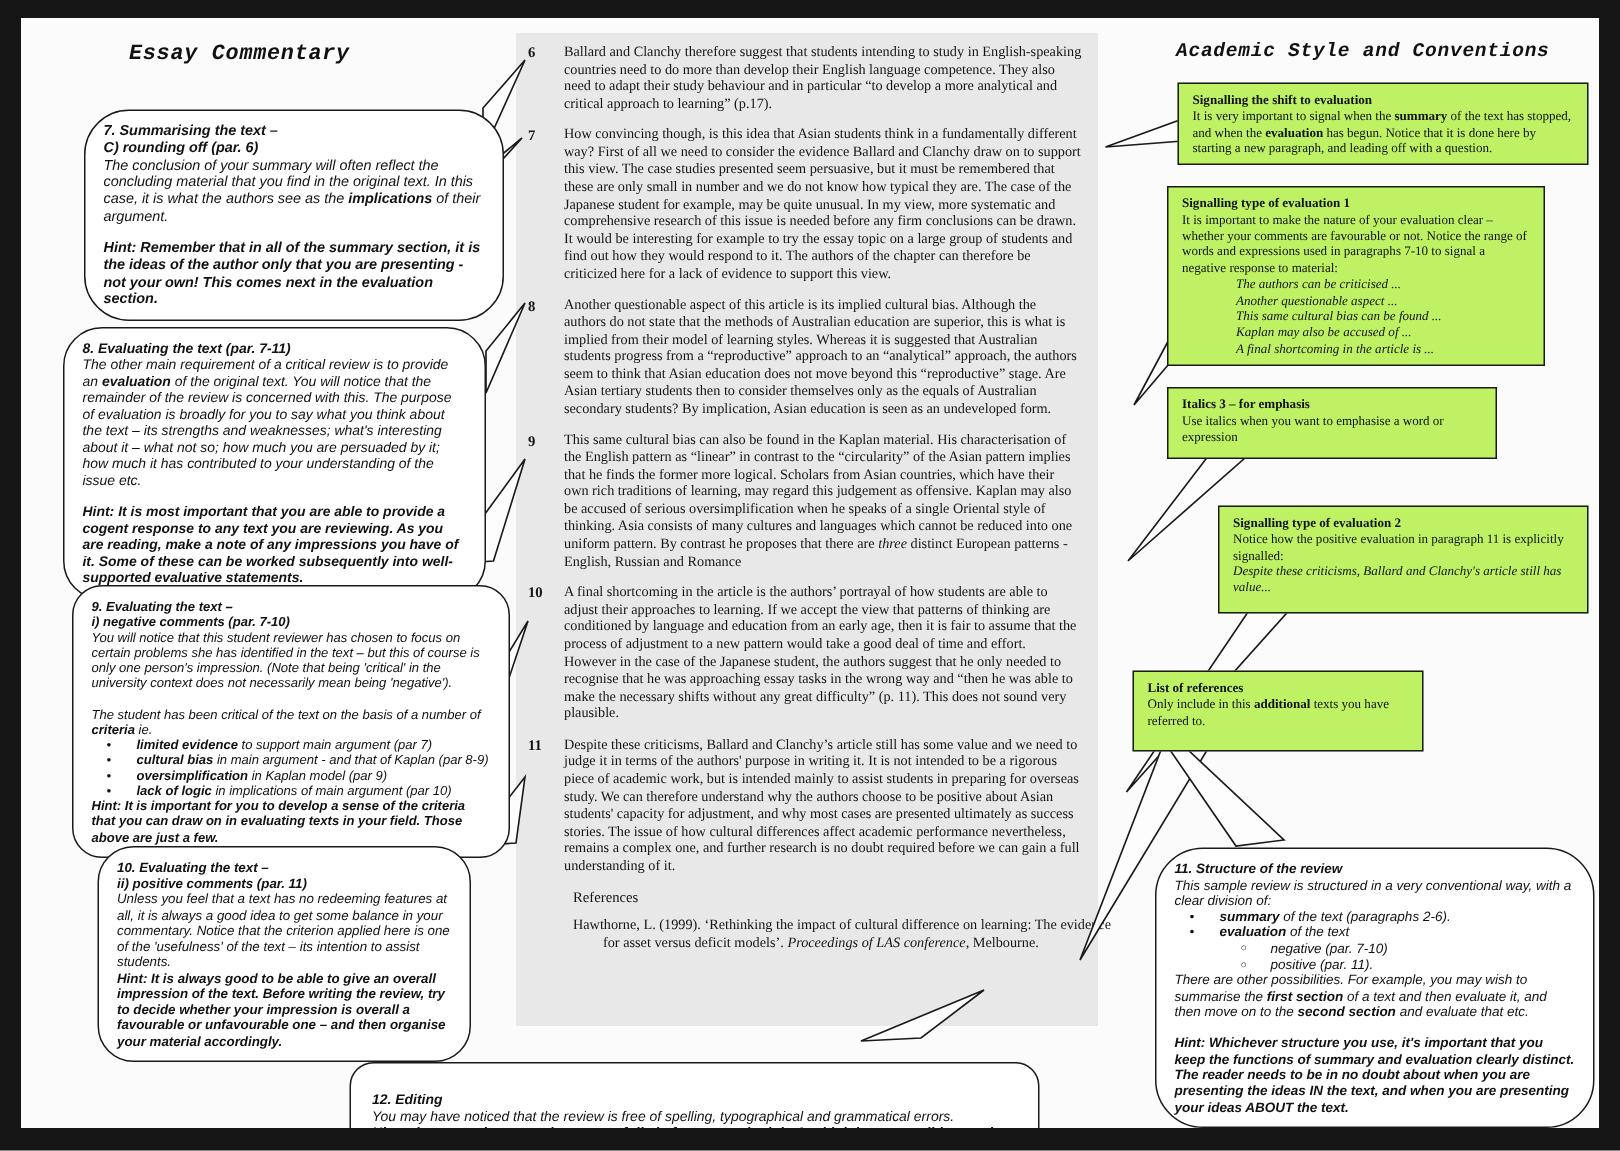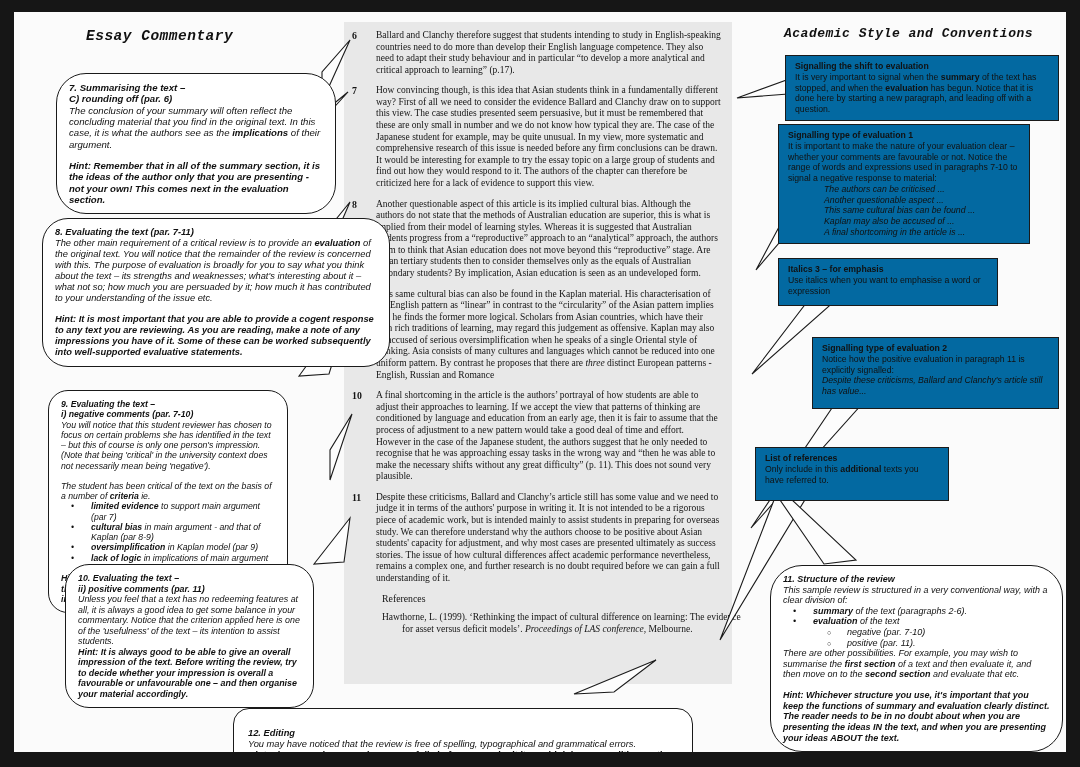--- a/index.html
+++ b/index.html
@@ -50,35 +50,35 @@
     font-style:italic;color:#111;line-height:1.18;
     padding:8px 12px;box-sizing:border-box;z-index:2;margin-top:20px;
   }
   .bubble .h{font-weight:700;}
   .bubble .hint{font-weight:700;margin-top:10px;}
   .mt{margin-top:10px;}
   .blt{padding-left:30px;position:relative;}
   .blt::before{content:"\2022";position:absolute;left:10px;}
 
   #bub7{left:42px;top:41px;width:280px;border-radius:30px;font-size:9.6px;}
-  #bub8{left:28px;top:186px;width:348px;border-radius:26px;font-size:9.3px;}
-  #bub9{left:34px;top:358px;width:240px;border-radius:20px;font-size:8.7px;}
+  #bub8{left:28px;top:186px;width:282px;border-radius:26px;font-size:9.3px;}
+  #bub9{left:34px;top:358px;width:292px;border-radius:20px;font-size:8.7px;}
   #bub10{left:51px;top:532px;width:249px;border-radius:24px;font-size:8.9px;}
   #bub12{left:219px;top:676px;width:460px;border-radius:16px;font-size:9.3px;padding:19px 14px;}
   #bub12 .hint{margin-top:0;}
   #bub11{left:756px;top:533px;width:293px;border-radius:32px;font-size:9px;}
 
   
   .sub{padding-left:64px;position:relative;}
   .sub::before{content:"\25CB";position:absolute;left:44px;font-size:7px;top:2px;}
 
   
   .rbox{
-    position:absolute;background:#0369a1;border:1.3px solid #1a1a1a;
-    font-family:Liberation Sans, sans-serif;color:#111;
+    position:absolute;background:#bef264;border:1.3px solid #1a1a1a;
+    font-family:Liberation Serif, serif;color:#111;
     font-size:8.7px;line-height:1.24;
     padding:5px 9px;box-sizing:border-box;z-index:2;
   }
   .rbox .h{font-weight:700;}
   .ex{font-style:italic;padding-left:36px;}
   #rbox1{left:771px;top:43px;width:274px;}
   #rbox2{left:764px;top:112px;width:252px;}
   #rbox3{left:764px;top:246px;width:220px;min-height:48px;}
   #rbox4{left:798px;top:325px;width:247px;min-height:72px;}
   #rbox5{left:741px;top:435px;width:194px;min-height:54px;}

